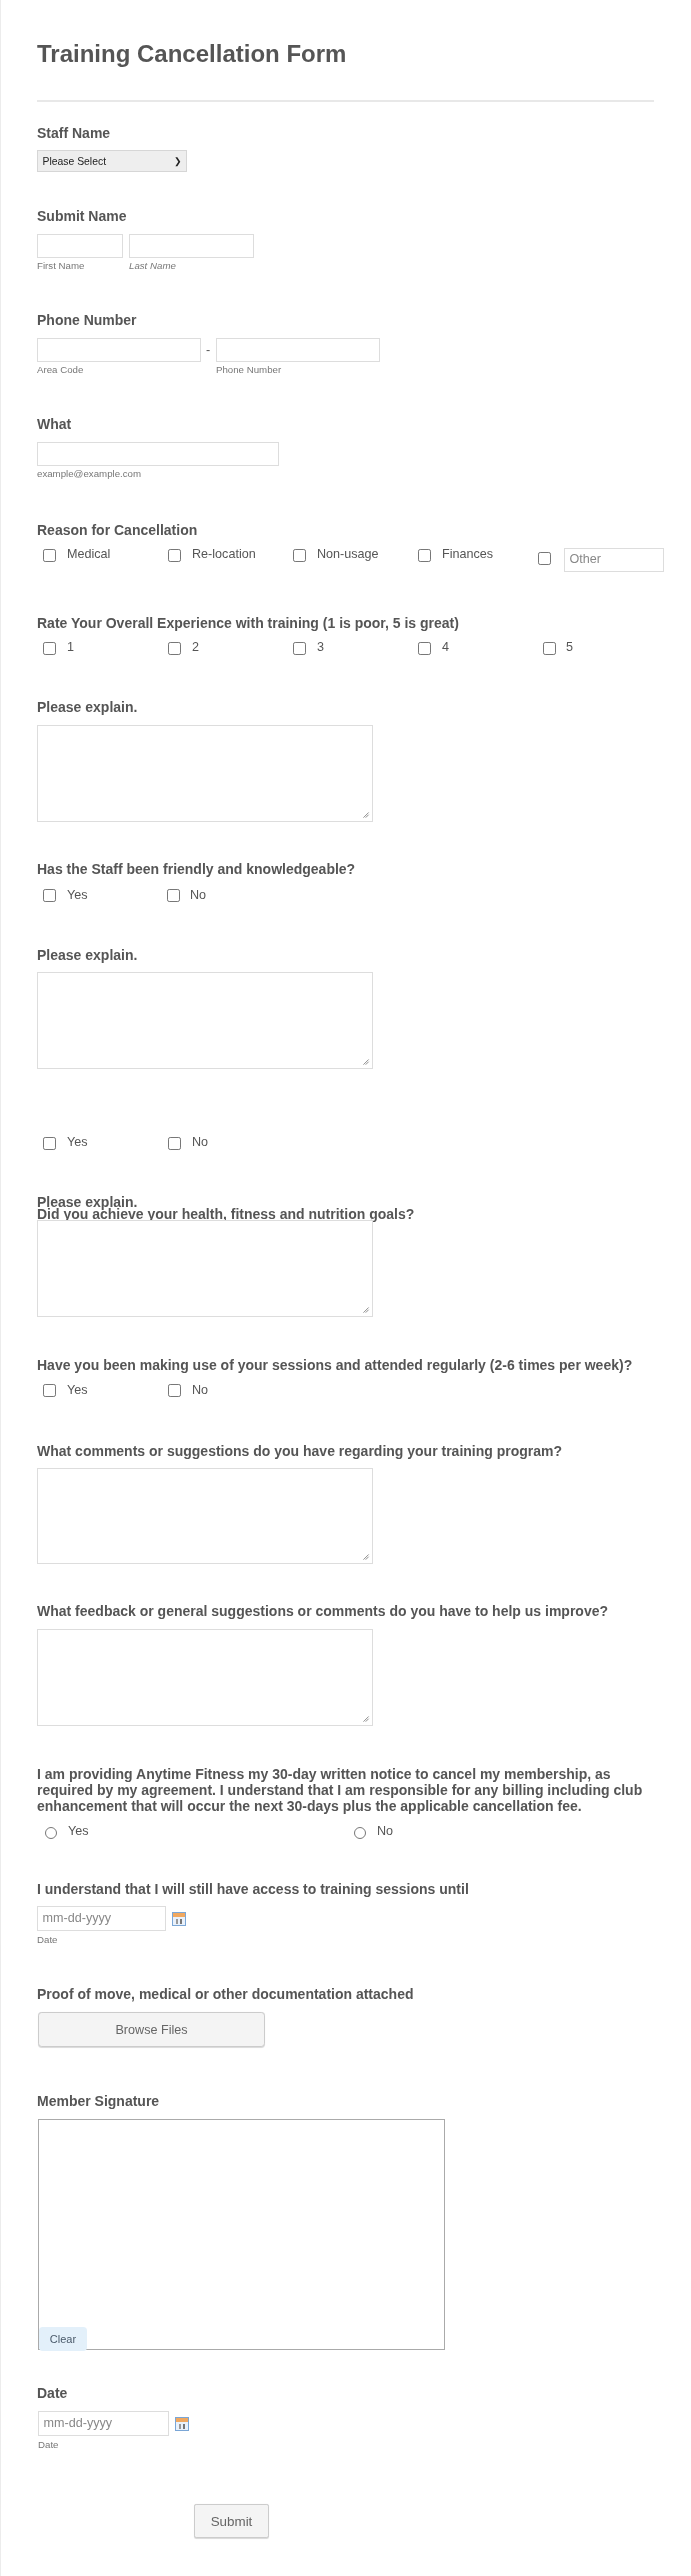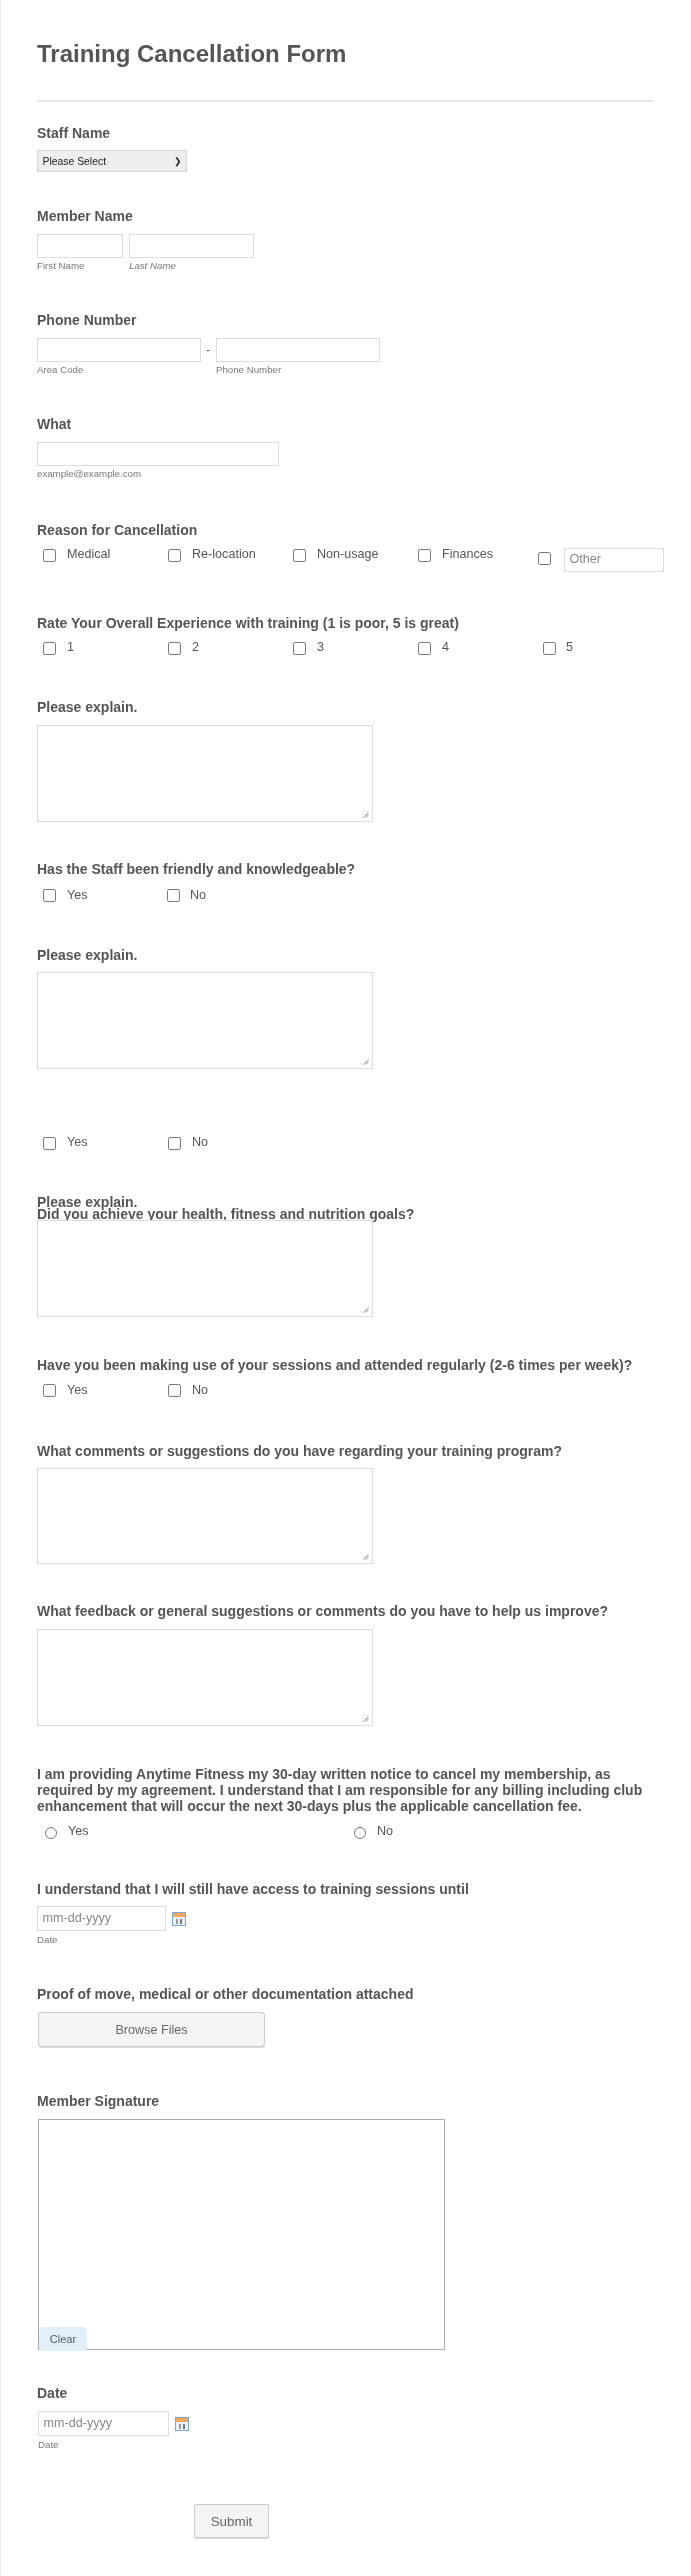--- a/index.html
+++ b/index.html
@@ -38,21 +38,21 @@
 
 <div class="abs title" style="left:37px;top:39px;">Training Cancellation Form</div>
 <div class="abs divider" style="left:37px;top:100px;width:617px;"></div>
 
 <div class="abs lbl" style="left:37px;top:126px;">Staff Name</div>
 <div class="abs sel" style="left:37px;top:150px;width:150px;height:22px;">
   <span>Please Select</span>
   <span class="chev">❯</span>
 </div>
 
-<div class="abs lbl" style="left:37px;top:209px;">Member Name</div>
+<div class="abs lbl" style="left:37px;top:209px;">Submit Name</div>
 <div class="abs inp" style="left:37px;top:234px;width:86px;height:24px;"></div>
 <div class="abs inp" style="left:129px;top:234px;width:125px;height:24px;"></div>
 <div class="abs sub" style="left:37px;top:260px;">First Name</div>
 <div class="abs sub" style="left:129px;top:260px;font-style:italic;">Last Name</div>
 
 <div class="abs lbl" style="left:37px;top:313px;">Phone Number</div>
 <div class="abs inp" style="left:37px;top:338px;width:164px;height:24px;"></div>
 <div class="abs opt" style="left:206px;top:343px;">-</div>
 <div class="abs inp" style="left:216px;top:338px;width:164px;height:24px;"></div>
 <div class="abs sub" style="left:37px;top:364px;">Area Code</div>

